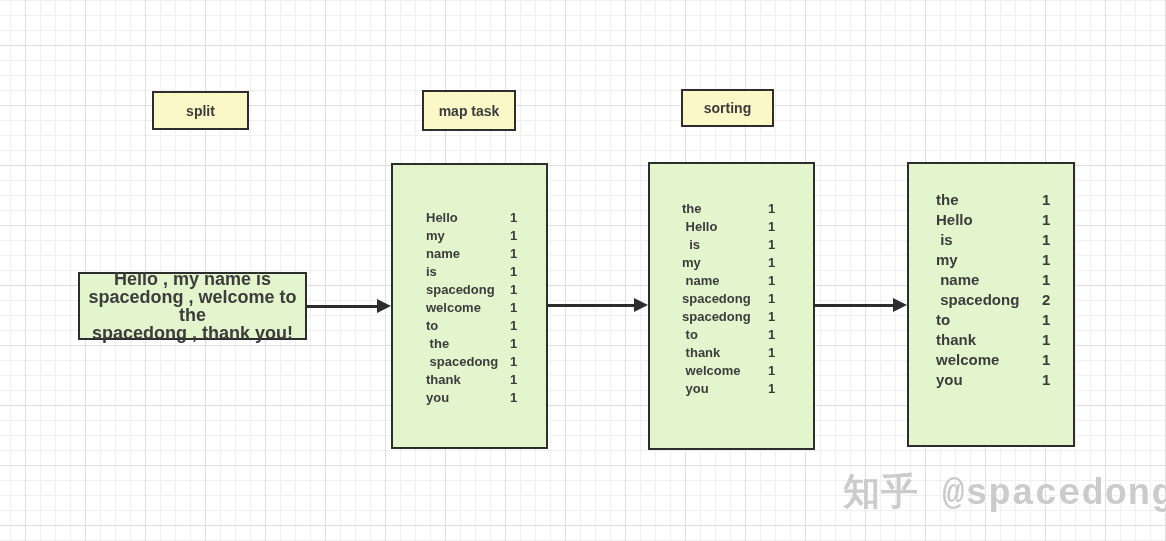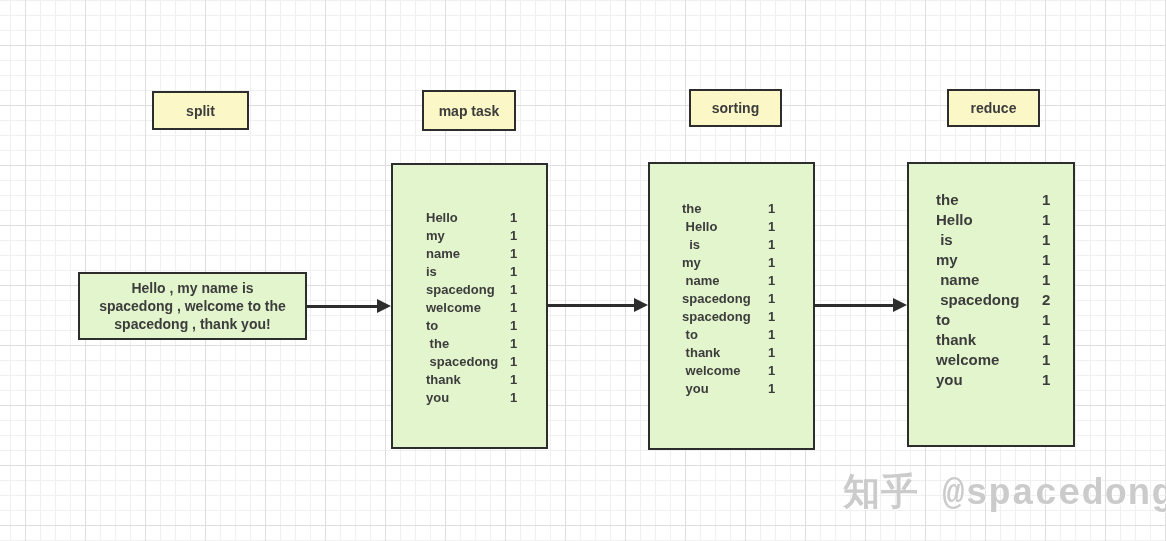--- a/index.html
+++ b/index.html
@@ -27,38 +27,38 @@
     border: 2px solid var(--border-dark, #2d2d2d);
     display: flex;
     align-items: center;
     justify-content: center;
     font-weight: 700;
     font-size: 14px;
     color: var(--text-dark, #3c3c3c);
   }
   #label-split   { left: 152px; top: 91px; width: 97px; height: 39px; }
   #label-map     { left: 422px; top: 90px; width: 94px; height: 41px; }
-  #label-sorting { left: 681px; top: 89px; width: 93px; height: 38px; margin-left: 8px; }
+  #label-sorting { left: 681px; top: 89px; width: 93px; height: 38px; }
   #label-reduce  { left: 947px; top: 89px; width: 93px; height: 38px; }
 
   .green-box {
     position: absolute;
     background: var(--box-fill, #e3f5cd);
     border: 2px solid var(--border-dark, #2d2d2d);
     color: var(--text-dark, #3c3c3c);
     font-weight: 700;
   }
 
   #input-box {
     left: 78px; top: 272px; width: 229px; height: 68px;
     display: flex;
     align-items: center;
     justify-content: center;
     text-align: center;
-    font-size: 14px;
+    font-size: 18px;
     line-height: 18px;
     white-space: pre-line;
   }
 
   #map-box    { left: 391px; top: 163px; width: 157px; height: 286px; padding: 44px 0 0 33px; }
   #sort-box   { left: 648px; top: 162px; width: 167px; height: 288px; padding: 36px 0 0 32px; }
   #reduce-box { left: 907px; top: 162px; width: 168px; height: 285px; padding: 26px 0 0 27px; }
 
   #map-box  .kv-row, #sort-box .kv-row { font-size: 13px; line-height: 18px; }
   #reduce-box .kv-row { font-size: 15px; line-height: 20px; }
@@ -110,23 +110,20 @@
 
   <div class="stage-label" id="label-split">
     <span>split</span>
   </div>
   <div class="stage-label" id="label-map">
     <span>map task</span>
   </div>
   <div class="stage-label" id="label-sorting">
     <span>sorting</span>
   </div>
-  <div class="stage-label" id="label-reduce">
-    <span>reduce</span>
-  </div>
 
   <div class="green-box" id="input-box">
     <span>Hello , my name is
 spacedong , welcome to the
 spacedong , thank you!</span>
   </div>
 
   <div class="green-box" id="map-box">
       <div class="kv-row">
         <span class="kv-word">Hello</span>

